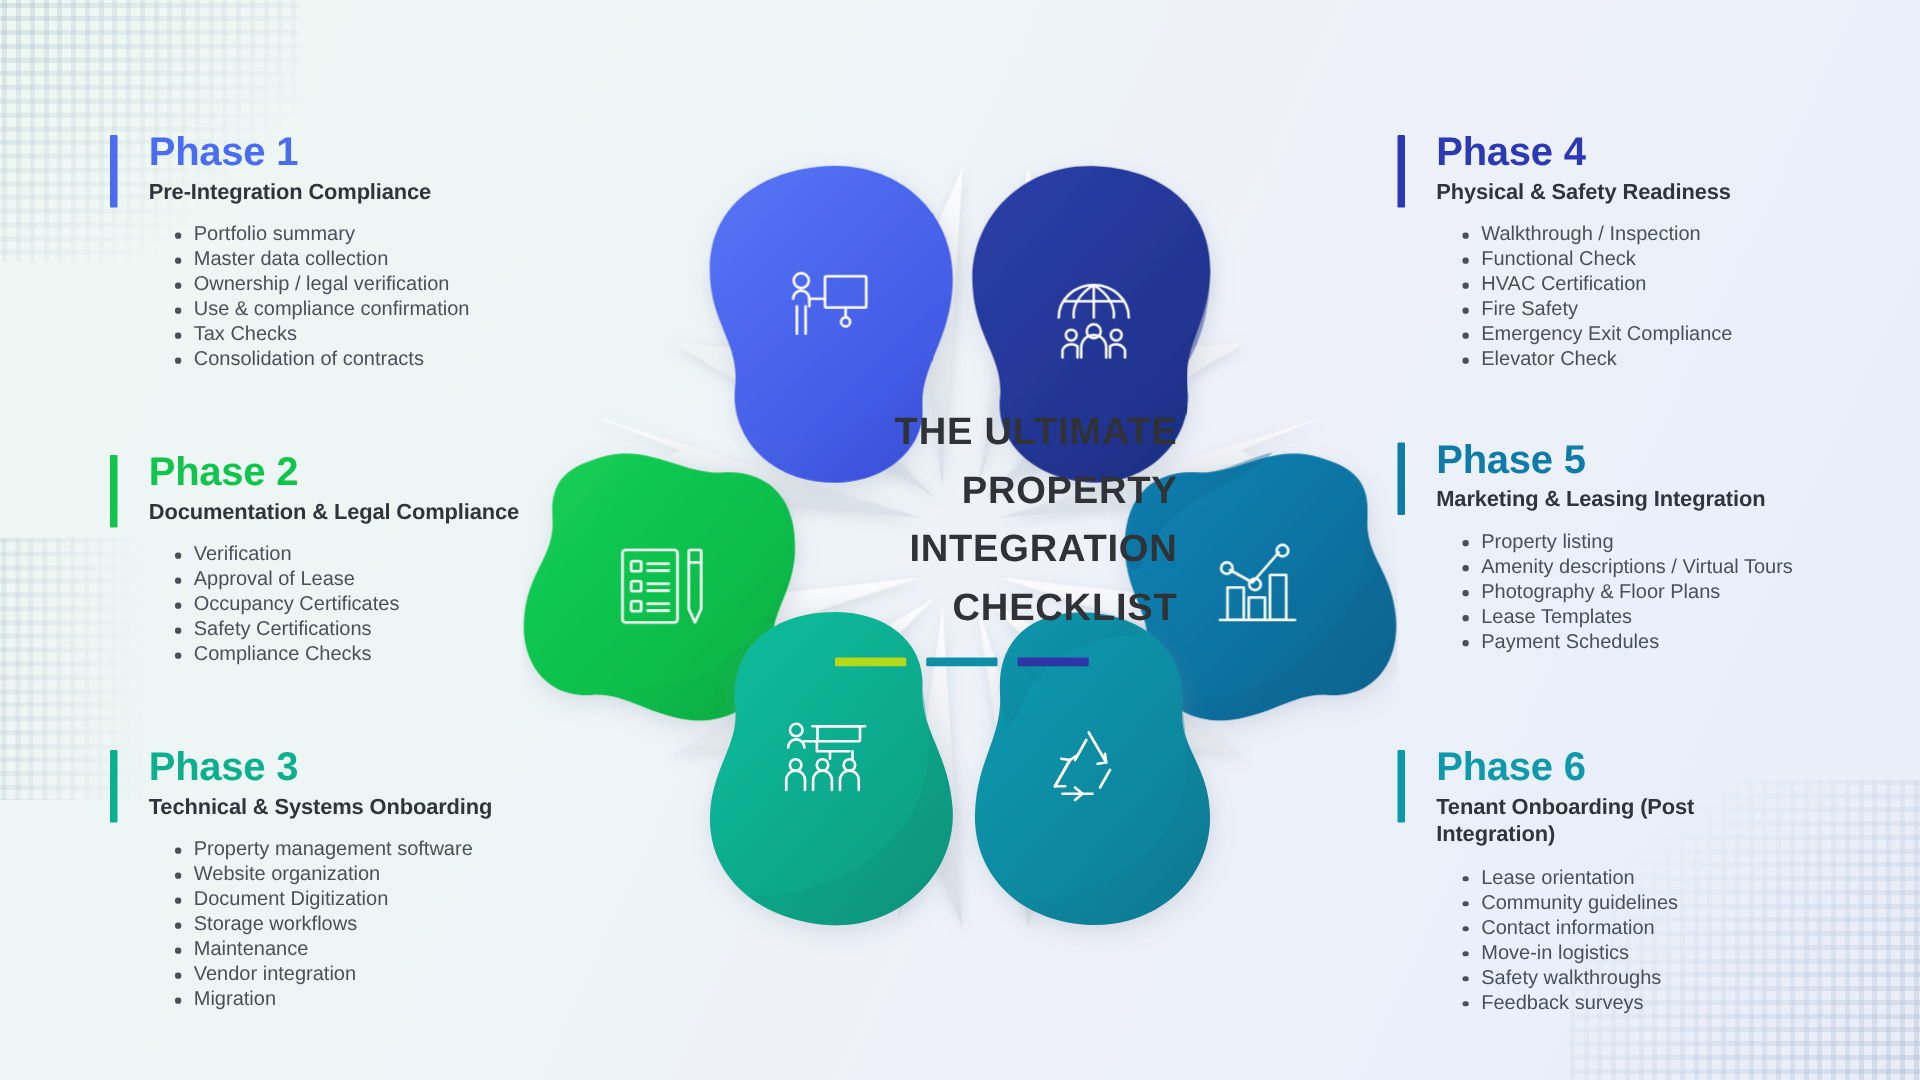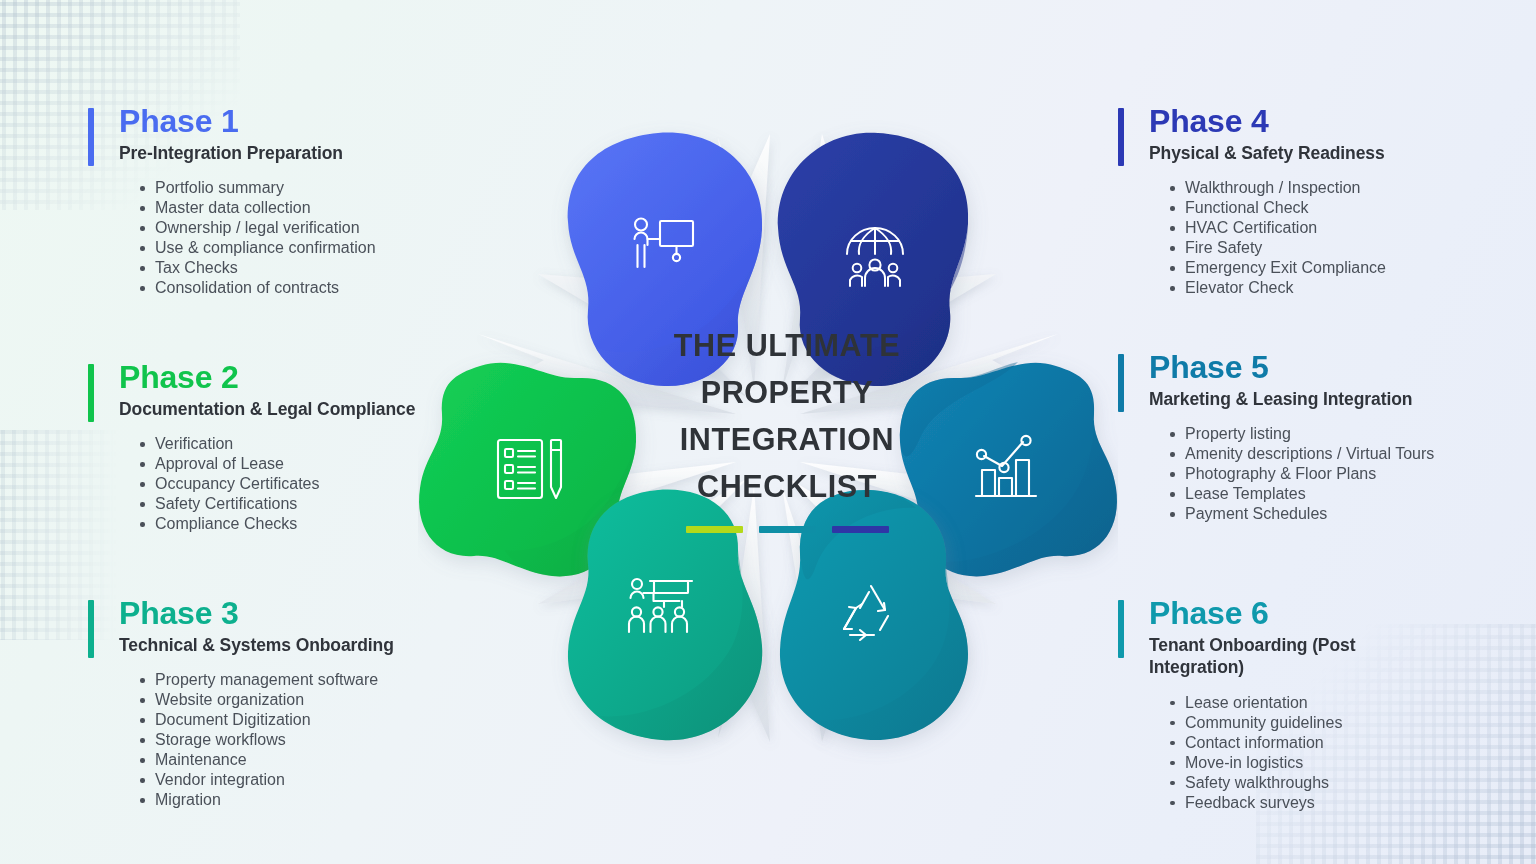--- a/index.html
+++ b/index.html
@@ -140,24 +140,24 @@
     position: absolute;
     left: 418px;
     top: 98px;
     width: 700px;
     height: 680px;
   }
   .wheel svg { display: block; }
 
   .center-text {
     position: absolute;
-    left: 614px;
+    left: 596px;
     top: 322px;
     width: 346px;
-    text-align: center;
+    text-align: right;
     pointer-events: none;
   }
   .center-title {
     font-size: 30.5px;
     font-weight: bold;
     color: #2f3338;
     line-height: 47px;
     letter-spacing: 0.6px;
   }
   .dash-row {
@@ -449,21 +449,21 @@
     <span class="dash" style="background: rgb(47, 53, 166);"></span>
   </div>
 </div>
 
 <div class="col col-left">
 
   <div class="phase-block" style="top:104px">
     <div class="phase-head">
       <span class="accent-bar" style="background: rgb(74, 108, 240);"></span>
       <div class="phase-title" style="color: rgb(74, 108, 240);">Phase 1</div>
-      <div class="phase-sub">Pre-Integration Preparation</div>
+      <div class="phase-sub">Pre-Integration Compliance</div>
     </div>
     <ul class="phase-list">
       <li>Portfolio summary</li>
       <li>Master data collection</li>
       <li>Ownership / legal verification</li>
       <li>Use &amp; compliance confirmation</li>
       <li>Tax Checks</li>
       <li>Consolidation of contracts</li>
     </ul>
   </div>

